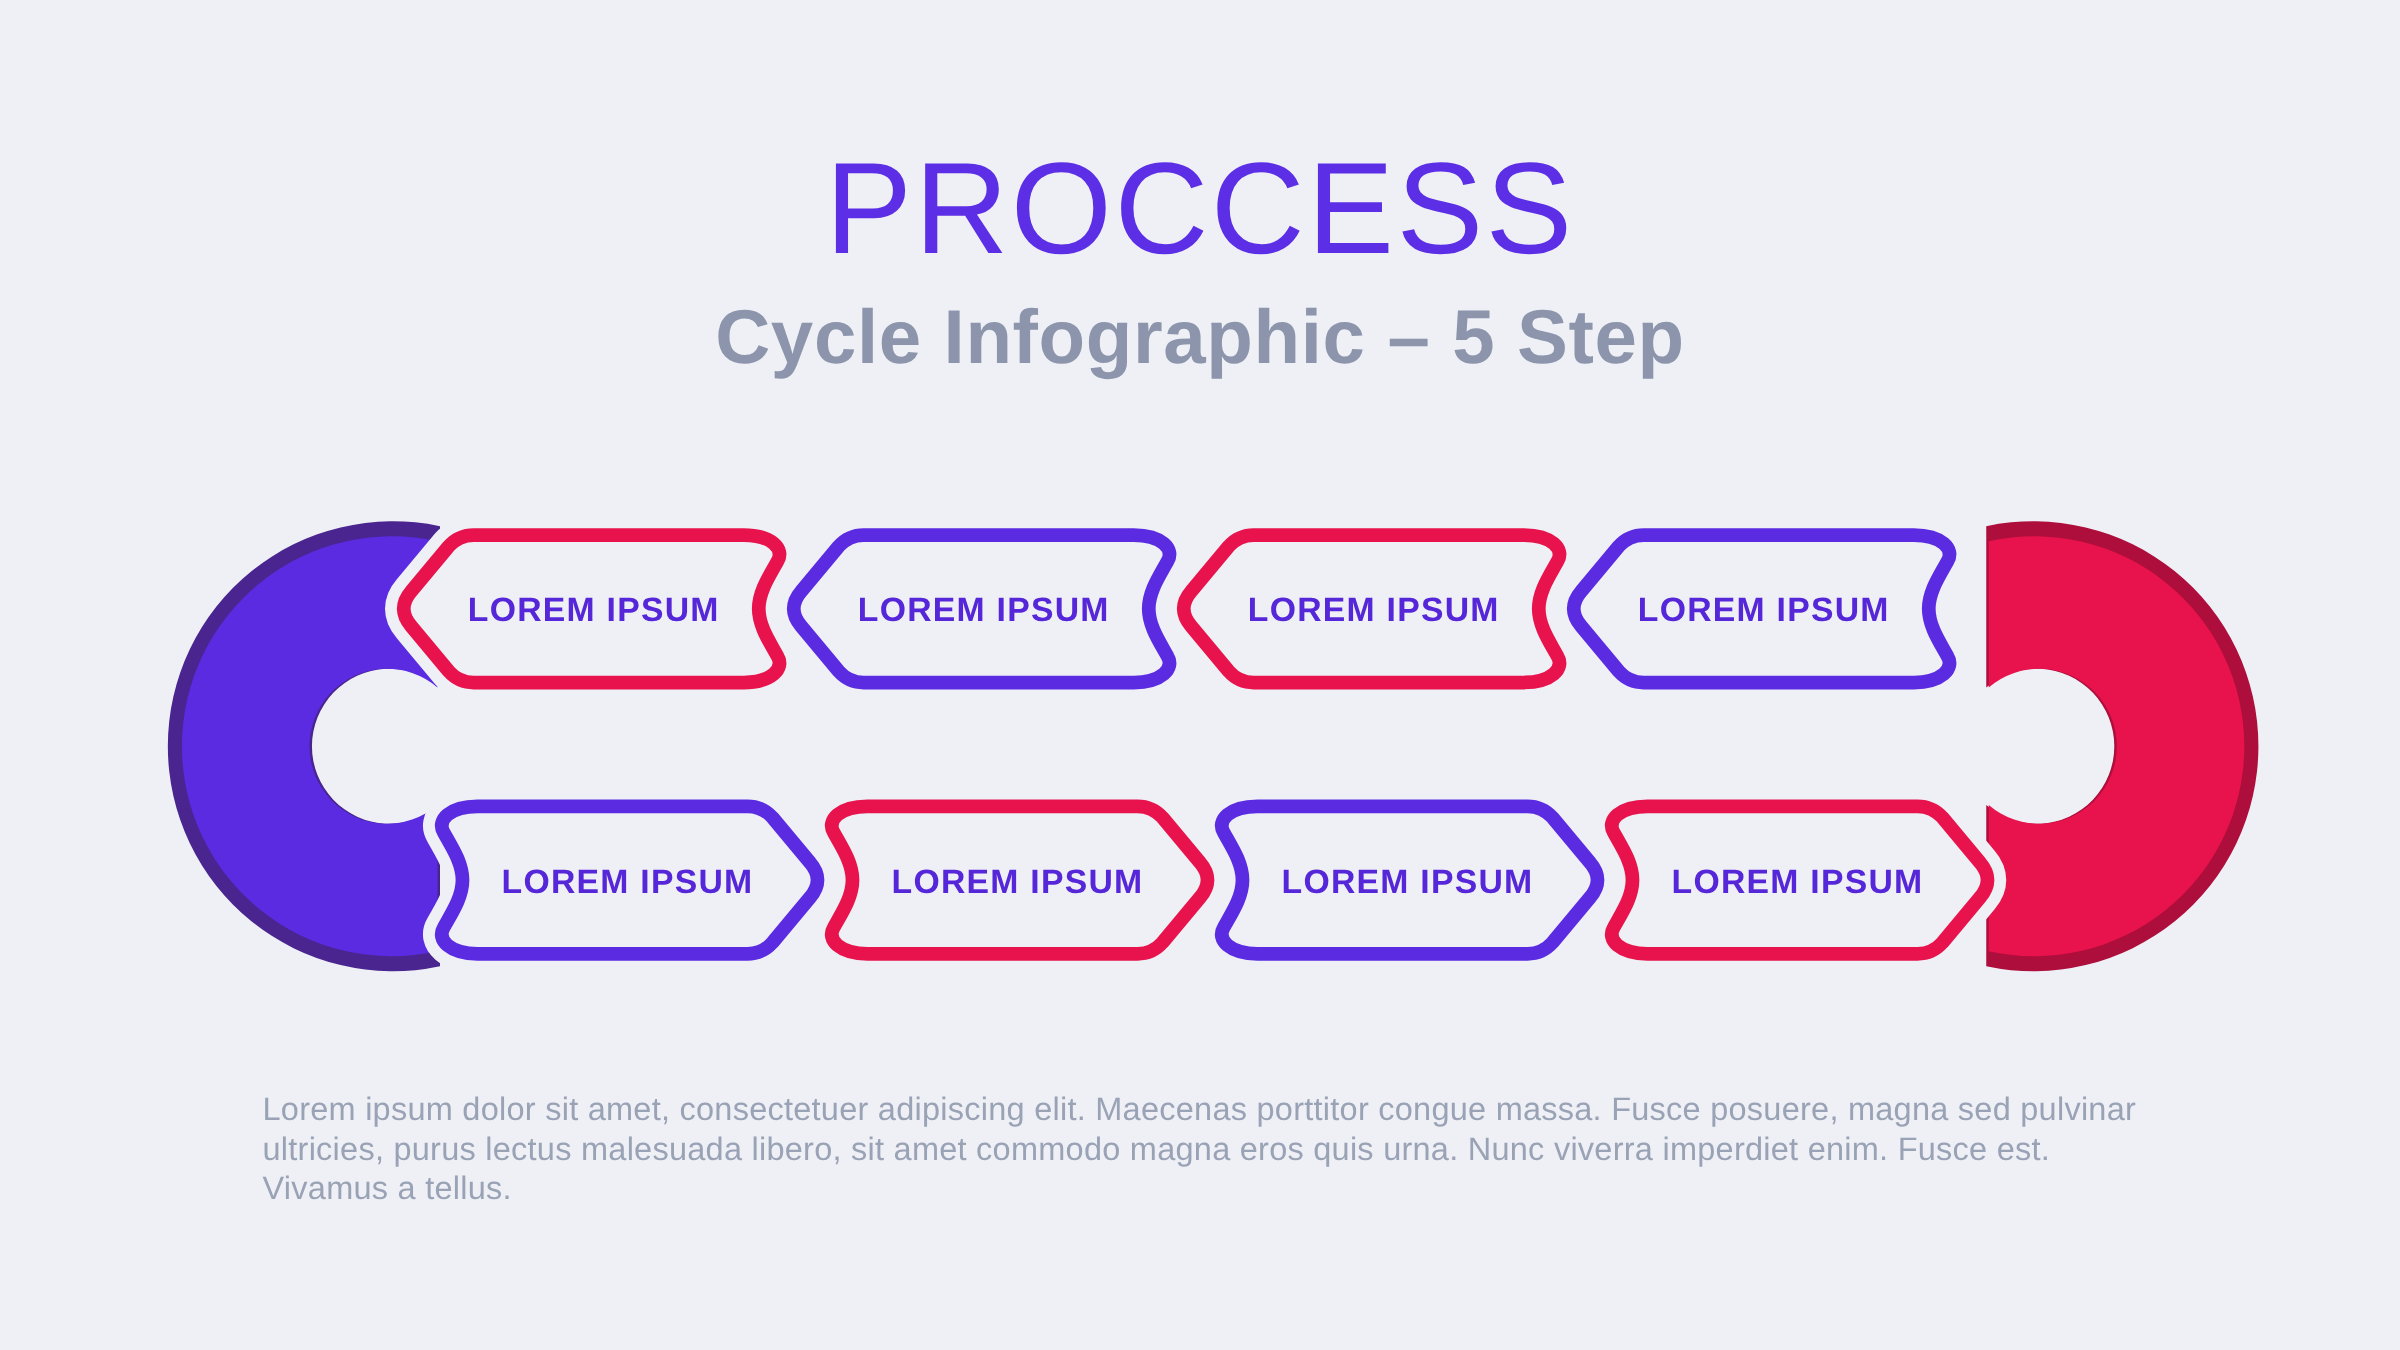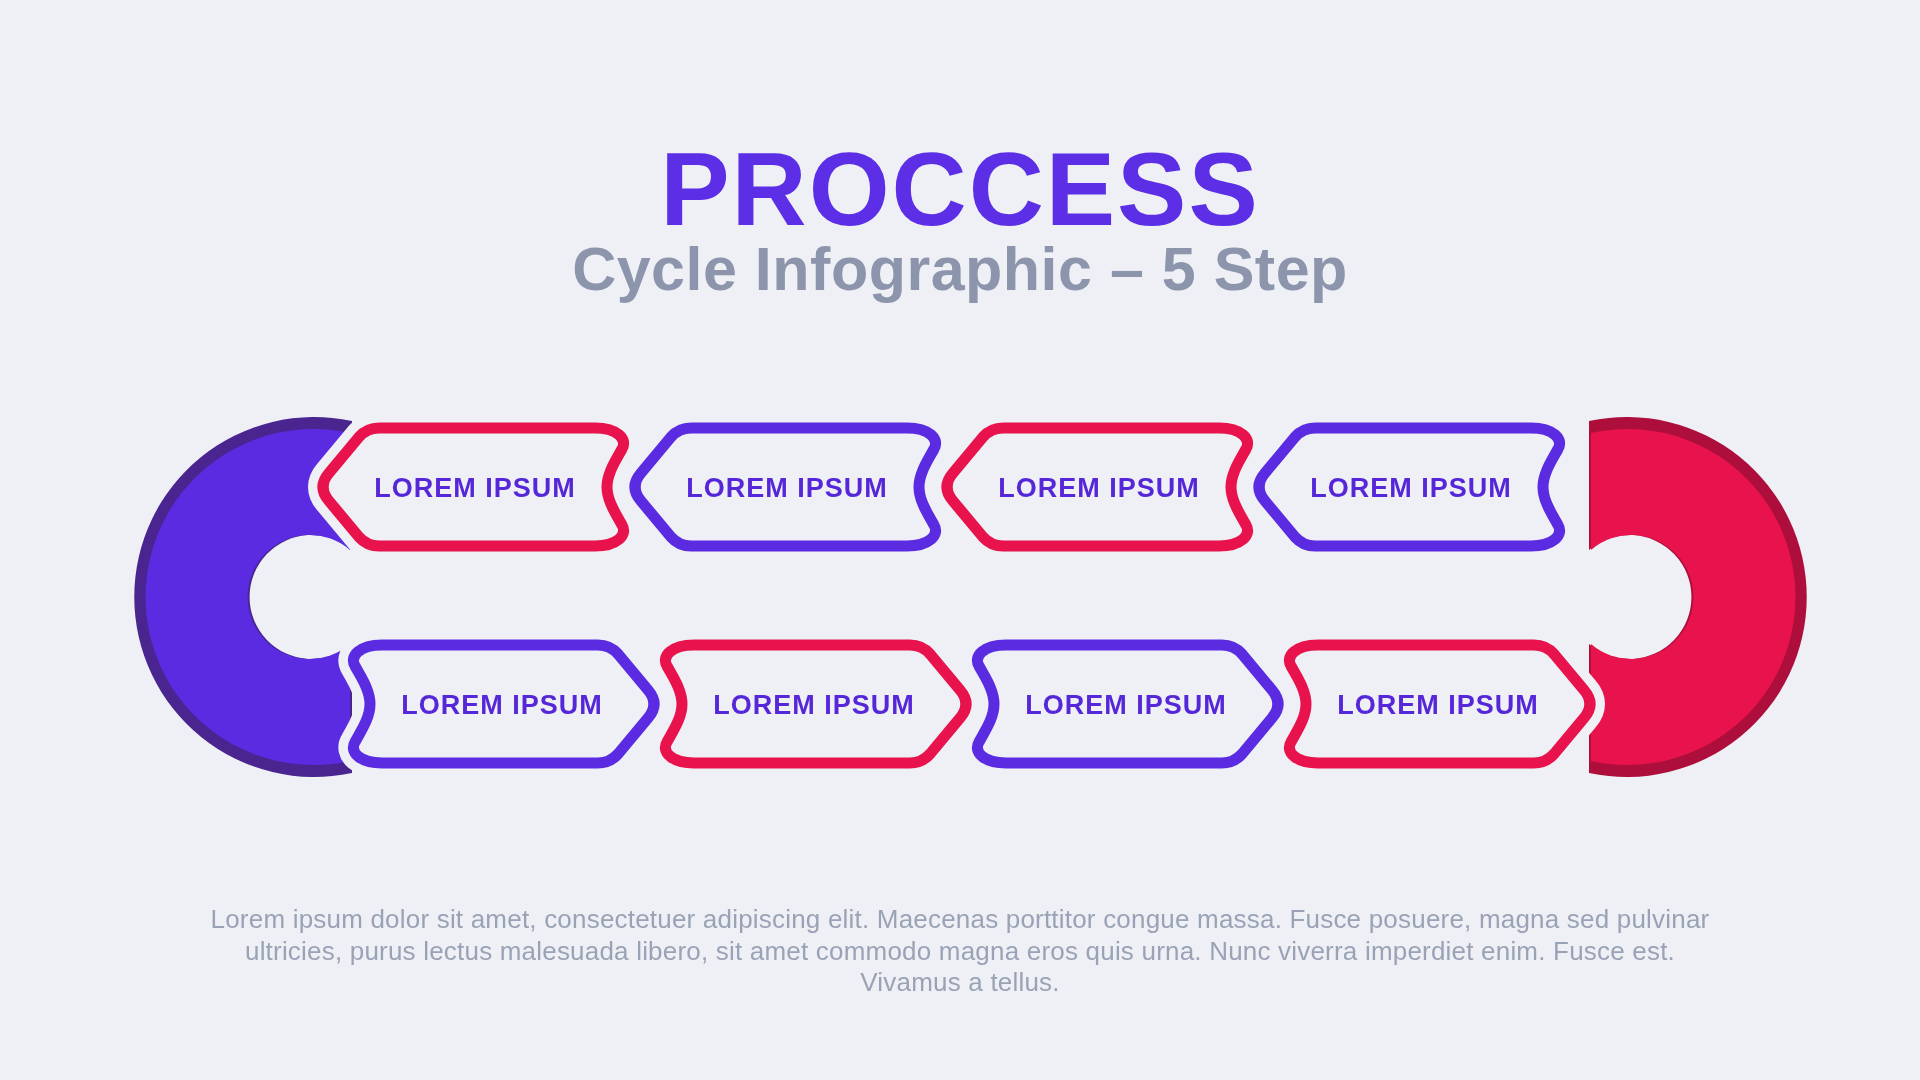--- a/index.html
+++ b/index.html
@@ -14,23 +14,22 @@
     --label:#5627D8;
   }
   *{margin:0;padding:0;box-sizing:border-box;}
   html,body{width:1920px;height:1080px;}
   body{background:var(--bg);font-family:"Liberation Sans","DejaVu Sans",sans-serif;}
   .canvas{position:relative;width:1920px;height:1080px;background:var(--bg);overflow:hidden;}
 
   .title{
     position:absolute;top:108px;left:0;width:1920px;
     text-align:center;
-    font-size:104px;font-weight:700;letter-spacing:2px;
+    font-size:104px;font-weight:400;letter-spacing:2px;
     color:var(--title);
-    margin-top:22px;
   }
   .subtitle{
     position:absolute;top:234px;left:0;width:1920px;
     text-align:center;
     font-size:61px;font-weight:700;letter-spacing:0.5px;
     color:var(--subtitle);
   }
   .diagram{position:absolute;top:0;left:0;width:1920px;height:1080px;}
 
   .ring{stroke:none;}
@@ -49,24 +48,23 @@
   }
   .step-label{
     font-family:"Liberation Sans","DejaVu Sans",sans-serif;
     font-size:27px;
     font-weight:800;
     letter-spacing:1px;
     text-anchor:middle;
   }
   .description{
     position:absolute;top:872px;left:210px;width:1500px;
-    text-align:center;
+    text-align:left;
     font-size:26px;line-height:1.22;letter-spacing:0.2px;
     color:var(--body-text);
-    margin-top:32px;
   }
 </style>
 </head>
 <body>
 
 <div class="canvas">
 
   <h1 class="title">PROCCESS</h1>
   <h2 class="subtitle">Cycle Infographic – 5 Step</h2>
 

